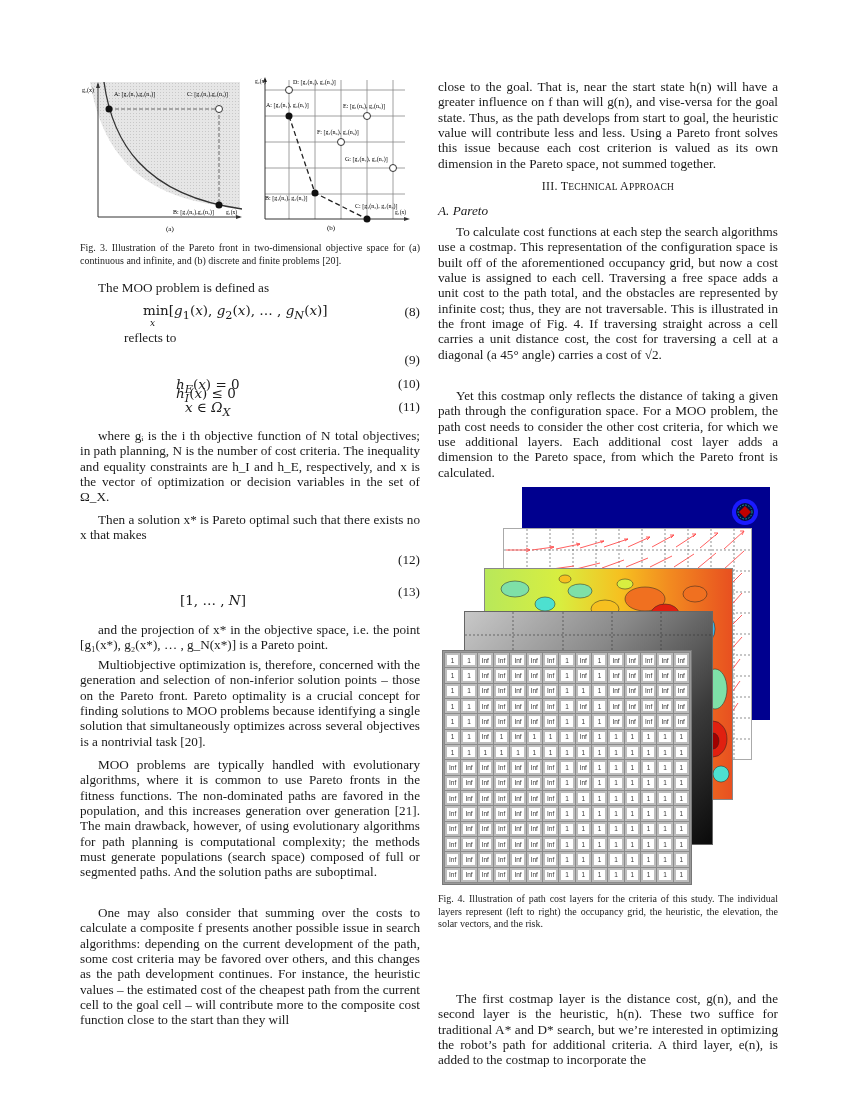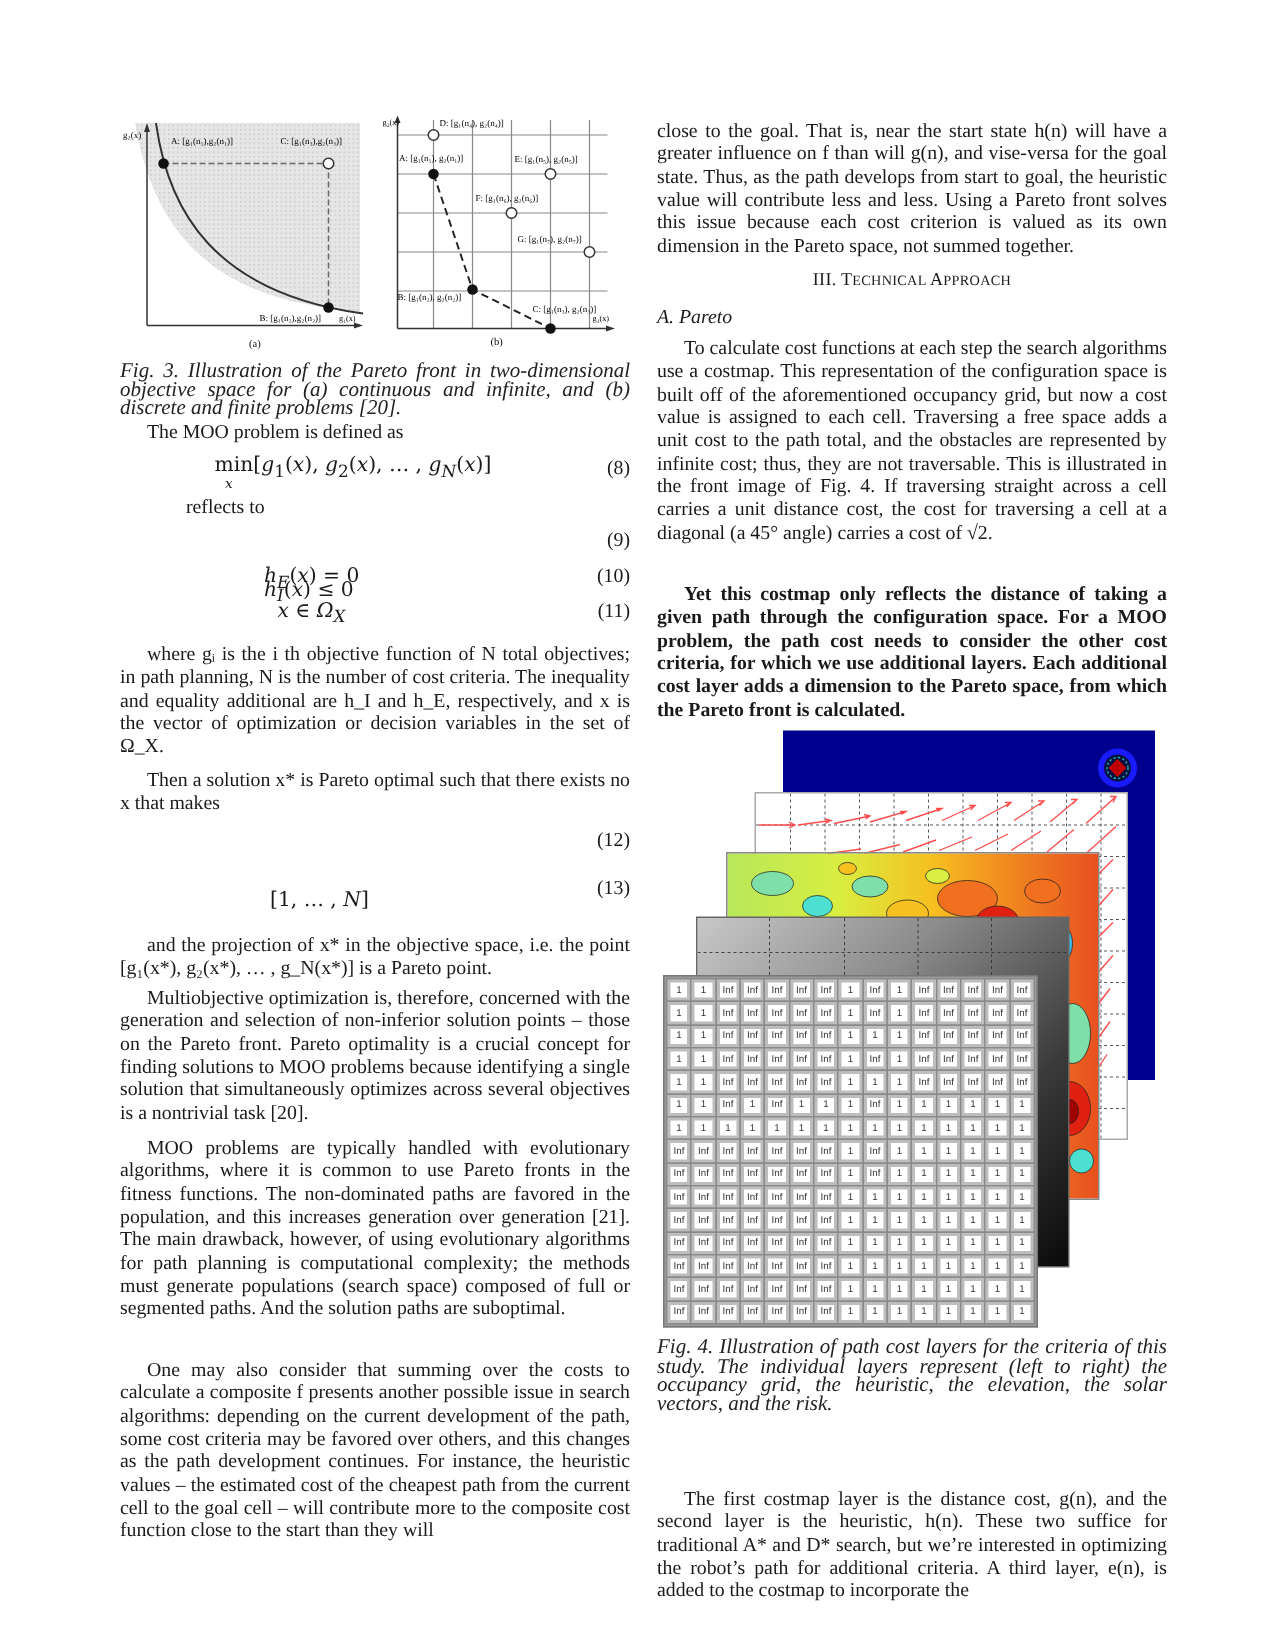--- a/index.html
+++ b/index.html
@@ -1,20 +1,20 @@
 <!DOCTYPE html>
 <html><head>
 <meta charset="utf-8">
 <style>
   * { box-sizing: border-box; margin: 0; padding: 0; }
   html, body { width: 850px; height: 1100px; background: #ffffff; overflow: hidden; }
   body { position: relative; font-family: "Liberation Serif", "DejaVu Serif", serif; color: #1a1a1a; }
   .para { font-size: 13.2px; line-height: 15.35px; text-align: justify; text-indent: 18px; position: absolute; width: 340px; }
   .noind { text-indent: 0; }
-  .caption { font-size: 14px; line-height: 12.5px; text-align: justify; position: absolute; width: 340px; color: #222; font-style: italic; }
+  .caption { font-size: 10px; line-height: 12.5px; text-align: justify; position: absolute; width: 340px; color: #222; }
   .eq { position: absolute; font-size: 13.5px; white-space: nowrap; font-family: "DejaVu Serif", serif; }
   .eq i { font-style: italic; }
   .eqnum { position: absolute; font-size: 13.2px; right: 0; }
   .section { position: absolute; font-size: 12px; letter-spacing: 0.2px; text-align: center; width: 340px; }
   .section .sc { font-size: 9.5px; }
   .subsec { position: absolute; font-size: 13.2px; font-style: italic; }
   svg text { font-family: "Liberation Serif", serif; }
   .layer { position: absolute; overflow: hidden; }
   .grid-layer { position: absolute; left: 442px; top: 650px; width: 250px; height: 235px; background: #9a9a9a; border: 1px solid #777; display: grid; grid-template-columns: repeat(15, 1fr); grid-template-rows: repeat(15, 1fr); gap: 1px; padding: 2px; }
   .cell { background: #fff; border: 2px solid #bdbdbd; outline: 1px solid #8a8a8a; font-family: "Liberation Sans", sans-serif; font-size: 6.5px; display: flex; align-items: center; justify-content: center; color: #333; }
@@ -104,21 +104,21 @@
 </div>
 <div style="position:absolute;left:80px;top:376px;width:340px;height:20px;">
   <span class="eq" style="left:96px;"><i>h<sub>E</sub></i>(<i>x</i>) = 0</span>
   <span class="eqnum">(10)</span>
 </div>
 <div style="position:absolute;left:80px;top:399px;width:340px;height:20px;">
   <span class="eq" style="left:105px;"><i>x</i> ∈ <i>Ω<sub>X</sub></i></span>
   <span class="eqnum">(11)</span>
 </div>
 
-<div class="para" style="left:80px;top:428px;">where gᵢ is the i th objective function of N total objectives; in path planning, N is the number of cost criteria. The inequality and equality additional are h_I and h_E, respectively, and x is the vector of optimization or decision variables in the set of Ω_X.</div>
+<div class="para" style="left:80px;top:428px;">where gᵢ is the i th objective function of N total objectives; in path planning, N is the number of cost criteria. The inequality and equality constraints are h_I and h_E, respectively, and x is the vector of optimization or decision variables in the set of Ω_X.</div>
 <div class="para" style="left:80px;top:512px;">Then a solution x* is Pareto optimal such that there exists no x that makes</div>
 
 <div style="position:absolute;left:80px;top:552px;width:340px;height:20px;">
   <span class="eqnum">(12)</span>
 </div>
 <div style="position:absolute;left:80px;top:575px;width:340px;height:40px;">
   <span class="eq" style="left:100px;top:17px;">[1, … , <i>N</i>]</span>
   <span class="eqnum" style="top:9px;">(13)</span>
 </div>
 
@@ -130,21 +130,21 @@
 <div class="para noind" style="left:438px;top:79px;">close to the goal. That is, near the start state h(n) will have a greater influence on f than will g(n), and vise-versa for the goal state. Thus, as the path develops from start to goal, the heuristic value will contribute less and less. Using a Pareto front solves this issue because each cost criterion is valued as its own dimension in the Pareto space, not summed together.</div>
 
 <div class="section" style="left:438px;top:179px;">
   <span>III.</span>
   <span>T</span><span class="sc">ECHNICAL </span><span>A</span><span class="sc">PPROACH</span>
 </div>
 
 <div class="subsec" style="left:438px;top:203px;">A.  Pareto</div>
 
 <div class="para" style="left:438px;top:224px;">To calculate cost functions at each step the search algorithms use a costmap. This representation of the configuration space is built off of the aforementioned occupancy grid, but now a cost value is assigned to each cell. Traversing a free space adds a unit cost to the path total, and the obstacles are represented by infinite cost; thus, they are not traversable. This is illustrated in the front image of Fig. 4. If traversing straight across a cell carries a unit distance cost, the cost for traversing a cell at a diagonal (a 45° angle) carries a cost of √2.</div>
-<div class="para" style="left:438px;top:388px;font-weight:bold;">Yet this costmap only reflects the distance of taking a given path through the configuration space. For a MOO problem, the path cost needs to consider the other cost criteria, for which we use additional layers. Each additional cost layer adds a dimension to the Pareto space, from which the Pareto front is calculated.</div>
+<div class="para" style="left:438px;top:388px;">Yet this costmap only reflects the distance of taking a given path through the configuration space. For a MOO problem, the path cost needs to consider the other cost criteria, for which we use additional layers. Each additional cost layer adds a dimension to the Pareto space, from which the Pareto front is calculated.</div>
 
 <div>
 
   <div class="layer" style="left:522px;top:487px;width:248px;height:233px;background:#00008f;">
     <svg style="position:absolute;left:208px;top:10px" width="30" height="30" viewBox="0 0 30 30">
       <circle cx="15" cy="15" r="13" fill="#1a1aff"></circle>
       <circle cx="15" cy="15" r="9" fill="#001040"></circle>
       <circle cx="15" cy="15" r="7" fill="none" stroke="#20b0a0" stroke-width="1" stroke-dasharray="1.5,1.5"></circle>
       <path d="M15,9 L21,15 L15,21 L9,15 Z" fill="#c00000"></path>
     </svg>

